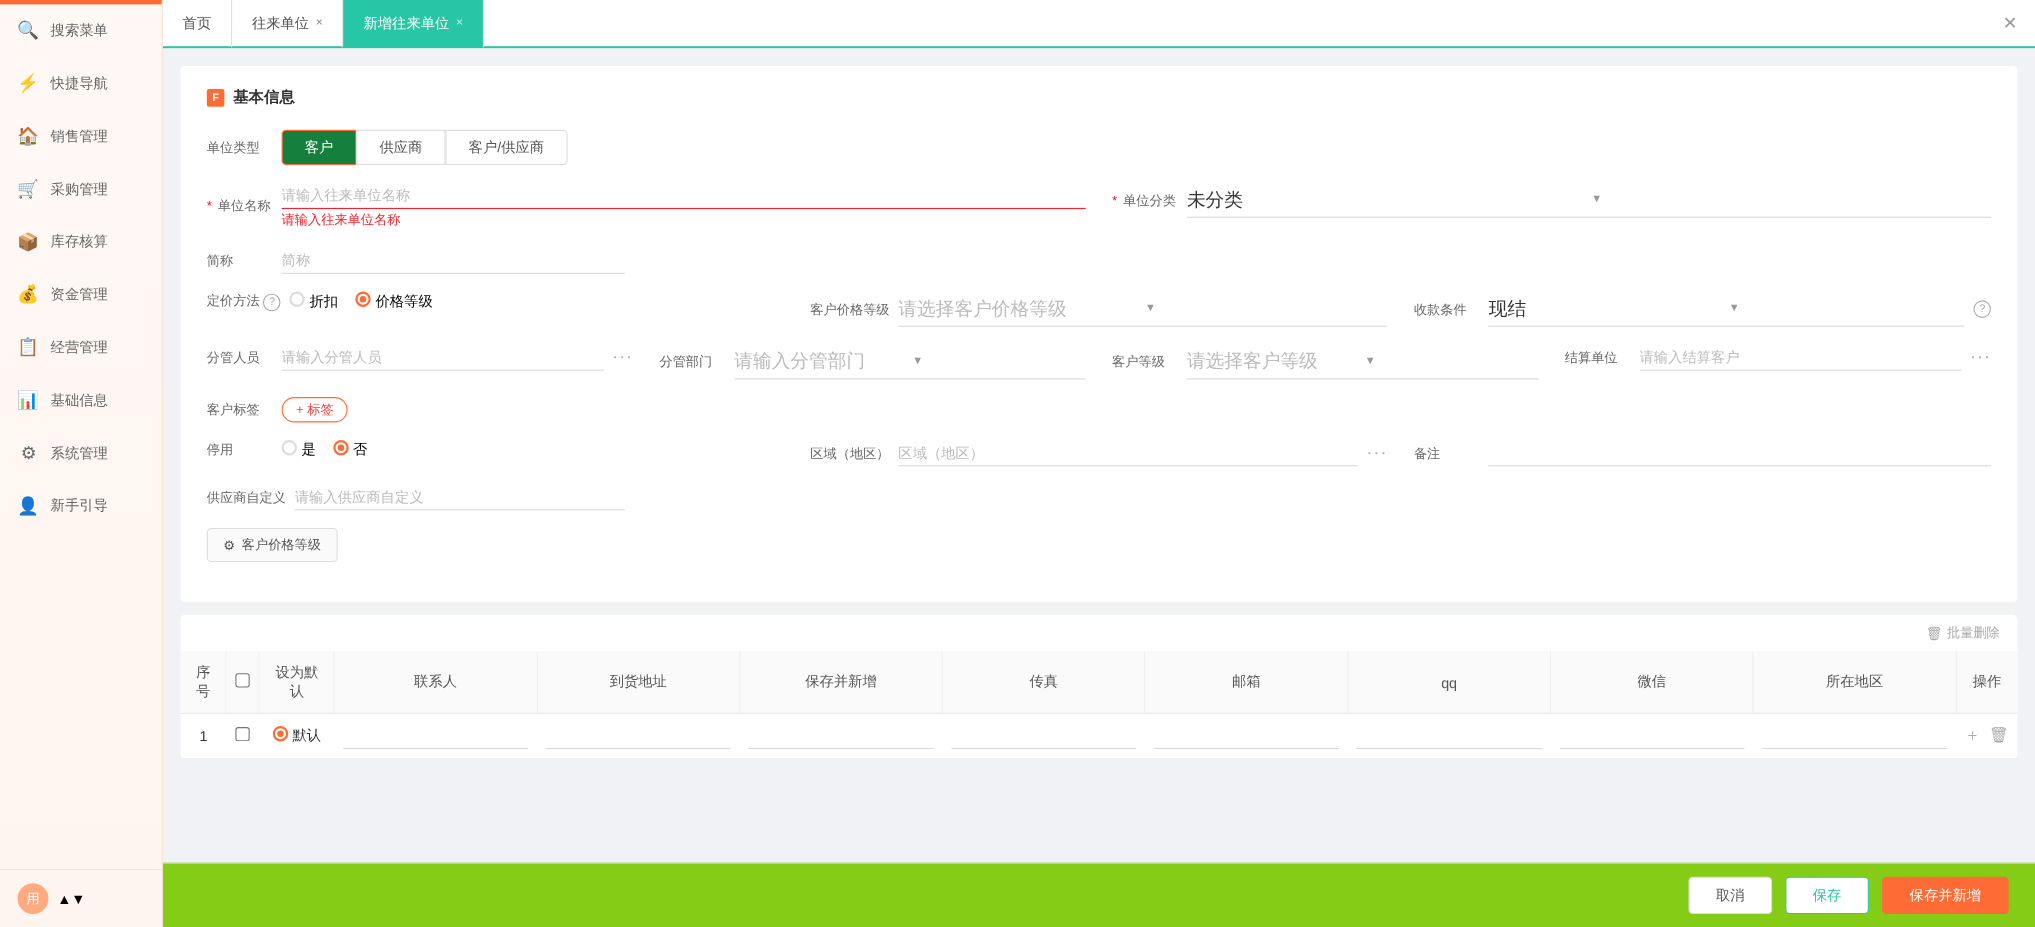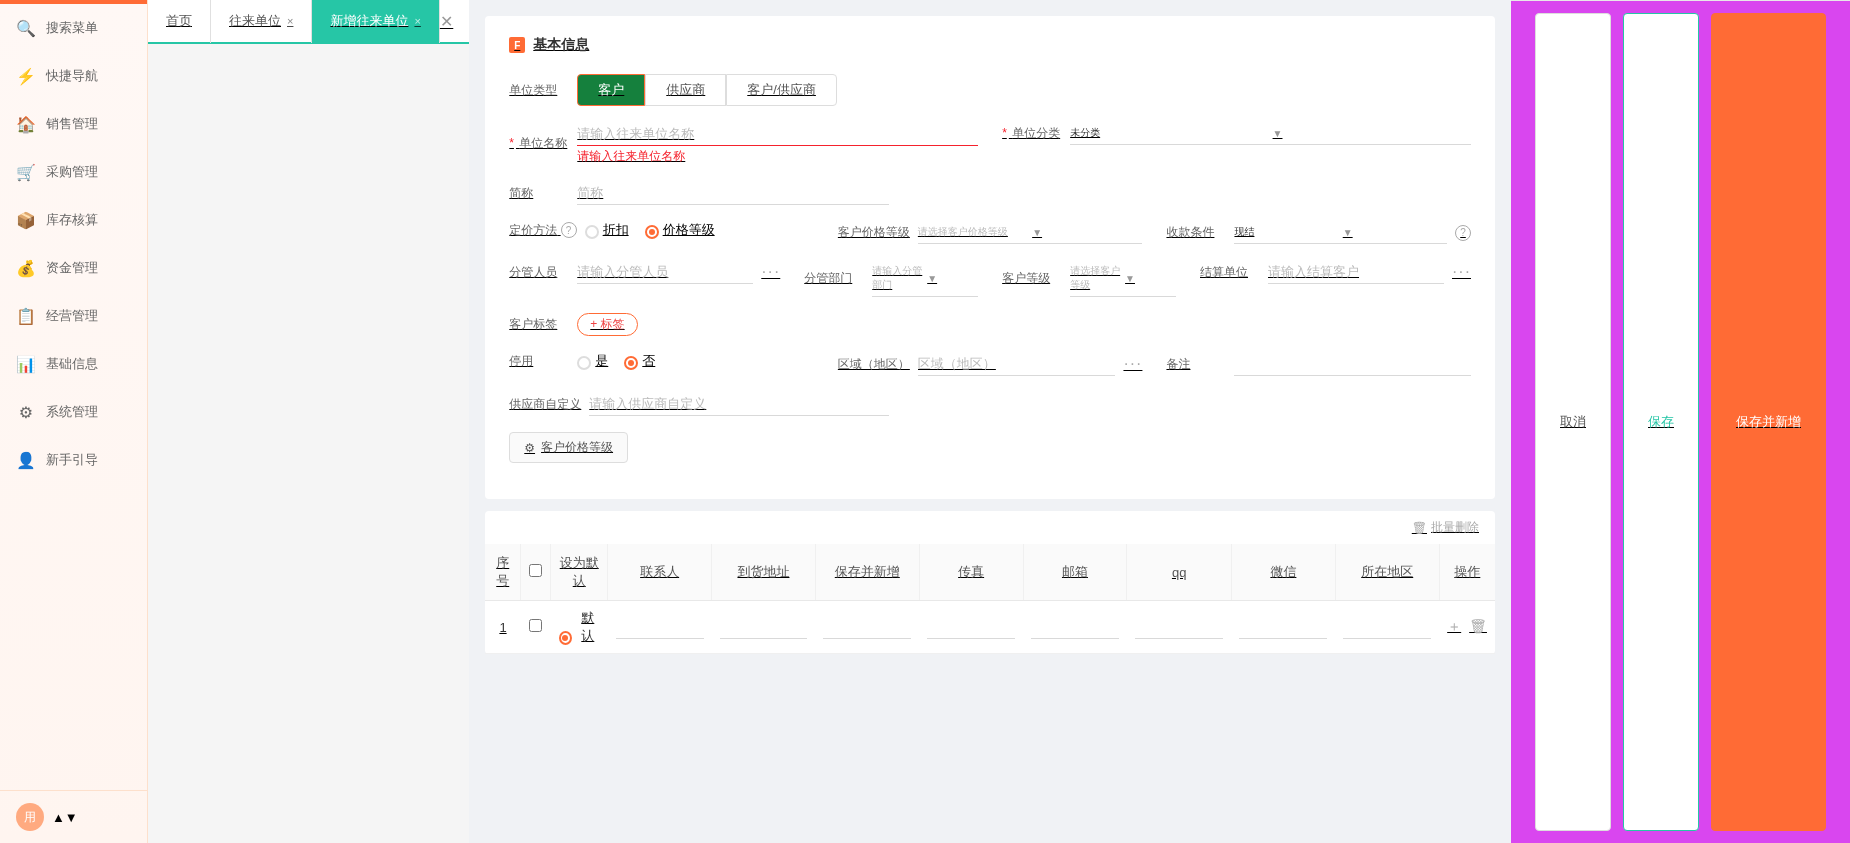--- a/index.html
+++ b/index.html
@@ -38,22 +38,22 @@
       gap: 8px;
     }
     .sidebar-avatar {
       width: 28px; height: 28px; border-radius: 50%; background: #ffaa80; display: flex; align-items: center; justify-content: center; color: white; font-size: 12px;
     }
 
     
     .main {
       flex: 1;
       display: flex;
+      flex-direction: column;
       overflow: hidden;
-      text-decoration: underline;
     }
 
     
     .tab-bar {
       background: #fff;
       display: flex;
       align-items: center;
       border-bottom: 2px solid #26c6a6;
       height: 44px;
       padding-left: 0;
@@ -169,25 +169,25 @@
 
     .form-select {
       flex: 1;
       display: flex;
       align-items: center;
       border-bottom: 1px solid #d9d9d9;
       padding: 4px 0;
       cursor: pointer;
       gap: 4px;
     }
-    .form-select span { flex: 1; color: #bbb; font-size: 10px; }
+    .form-select span { flex: 1; color: #bbb; font-size: 17px; }
     .form-select .chevron { color: #999; font-size: 10px; }
 
     .radio-group { display: flex; align-items: center; gap: 16px; }
-    .radio-item { display: flex; align-items: flex-end; gap: 4px; cursor: pointer; }
+    .radio-item { display: flex; align-items: flex-start; gap: 4px; cursor: pointer; }
     .radio-circle {
       width: 14px; height: 14px; border-radius: 50%; border: 2px solid #ddd; display: flex; align-items: center; justify-content: center;
     }
     .radio-circle.checked { border-color: #ff6b35; }
     .radio-circle.checked::after { content: ''; width: 6px; height: 6px; border-radius: 50%; background: #ff6b35; }
 
     .dots-btn { color: #aaa; cursor: pointer; font-size: 16px; letter-spacing: 1px; }
 
     .tag-btn {
       border: 1px solid #ff6b35;
@@ -239,21 +239,21 @@
       font-size: 13px;
       color: #333;
     }
     td:last-child, th:last-child { border-right: none; }
     .action-btns { display: flex; justify-content: center; gap: 8px; }
     .action-btn { cursor: pointer; color: #aaa; font-size: 14px; }
     .action-btn.add { color: #aaa; }
 
     
     .footer {
-      background: #d946ef;
+      background: #84cc16;
       border-top: 1px solid #e8e8e8;
       padding: 12px 24px;
       display: flex;
       justify-content: flex-end;
       gap: 12px;
     }
     .btn {
       padding: 7px 24px;
       border-radius: 4px;
       font-size: 13px;

